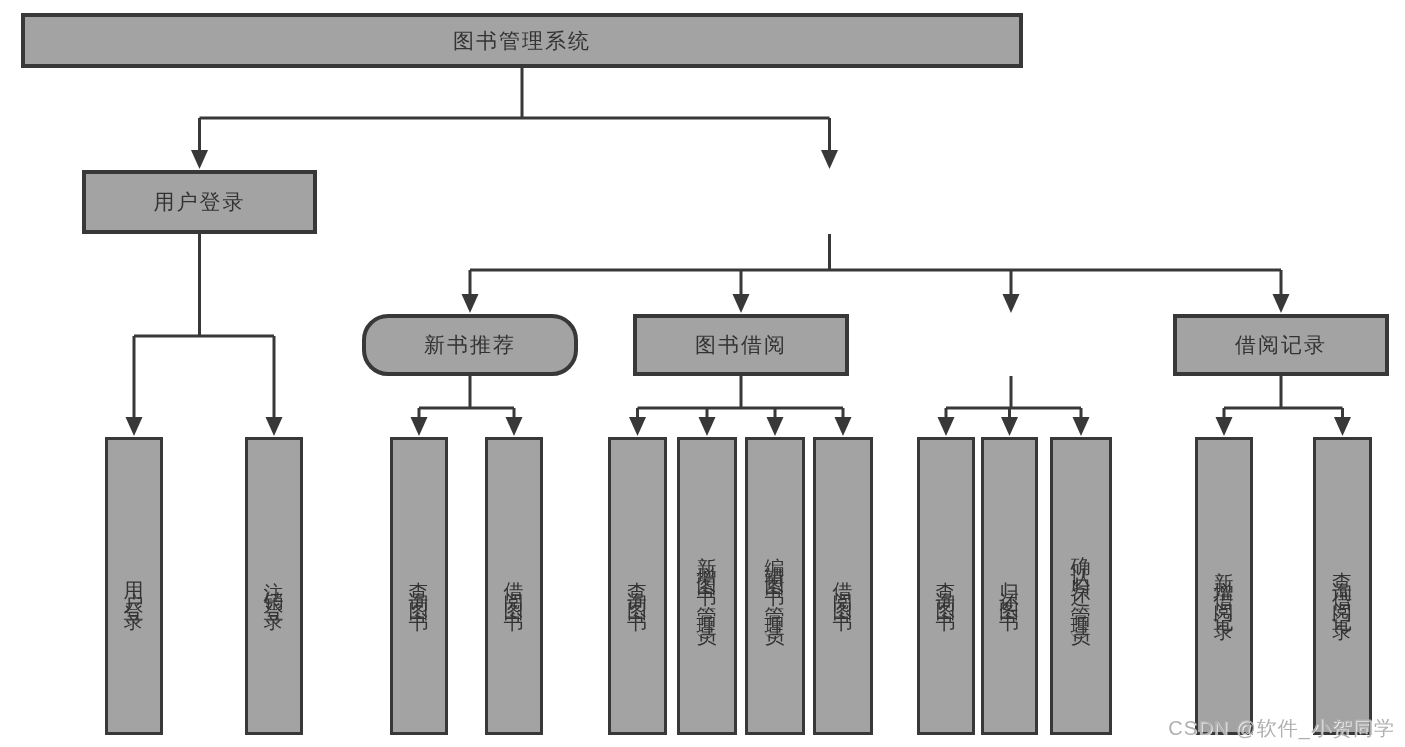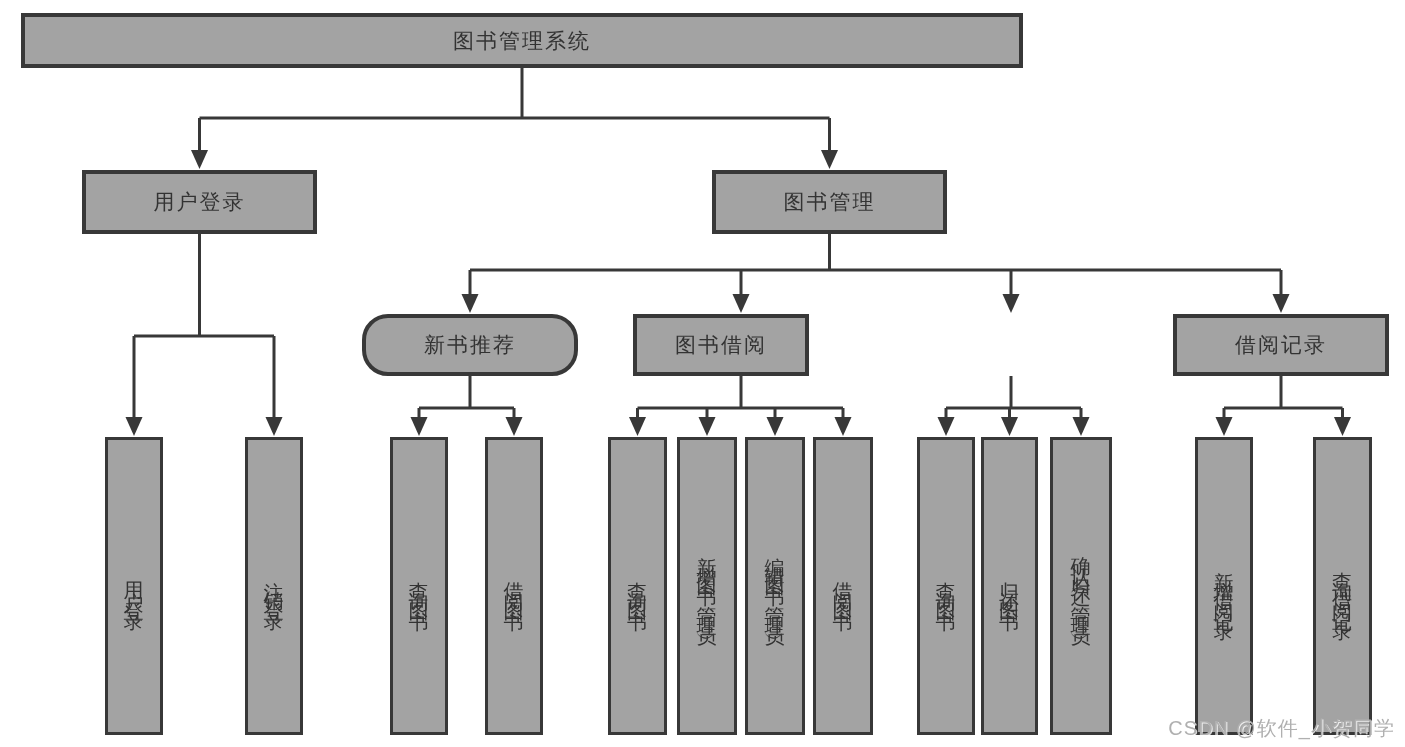--- a/index.html
+++ b/index.html
@@ -78,33 +78,30 @@
       <polygon points="1215.5,417 1232.5,417 1224,436" fill="#383838"></polygon>
       <polygon points="1334,417 1351,417 1342.5,436" fill="#383838"></polygon>
     </svg>
   <div class="watermark">CSDN @软件_小贺同学</div>
 <div class="node" style="left: 21px; top: 13px; width: 1002px; height: 55px;">
       <span class="lbl">图书管理系统</span>
     </div>
     <div class="node" style="left: 82px; top: 170px; width: 235px; height: 64px;">
       <span class="lbl">用户登录</span>
     </div>
-    <div class="node" style="left: 712px; top: 170px; width: 235px; height: 64px;">
-      <span class="lbl">图书管理</span>
-    </div>
     <div class="node v" style="left: 105px; top: 437px; width: 58px; height: 298px;">
       <span class="lbl">用户登录</span>
     </div>
     <div class="node v" style="left: 245px; top: 437px; width: 58px; height: 298px;">
       <span class="lbl">注销登录</span>
     </div>
     <div class="node" style="left: 362px; top: 314px; width: 216px; height: 62px; border-radius: 26px;">
       <span class="lbl">新书推荐</span>
     </div>
-    <div class="node" style="left: 633px; top: 314px; width: 176px; height: 62px;">
+    <div class="node" style="left: 633px; top: 314px; width: 216px; height: 62px;">
       <span class="lbl">图书借阅</span>
     </div>
     <div class="node" style="left: 1173px; top: 314px; width: 216px; height: 62px;">
       <span class="lbl">借阅记录</span>
     </div>
     <div class="node v" style="left: 390px; top: 437px; width: 58px; height: 298px;">
       <span class="lbl">查询图书</span>
     </div>
     <div class="node v" style="left: 485px; top: 437px; width: 58px; height: 298px;">
       <span class="lbl">借阅图书</span>

